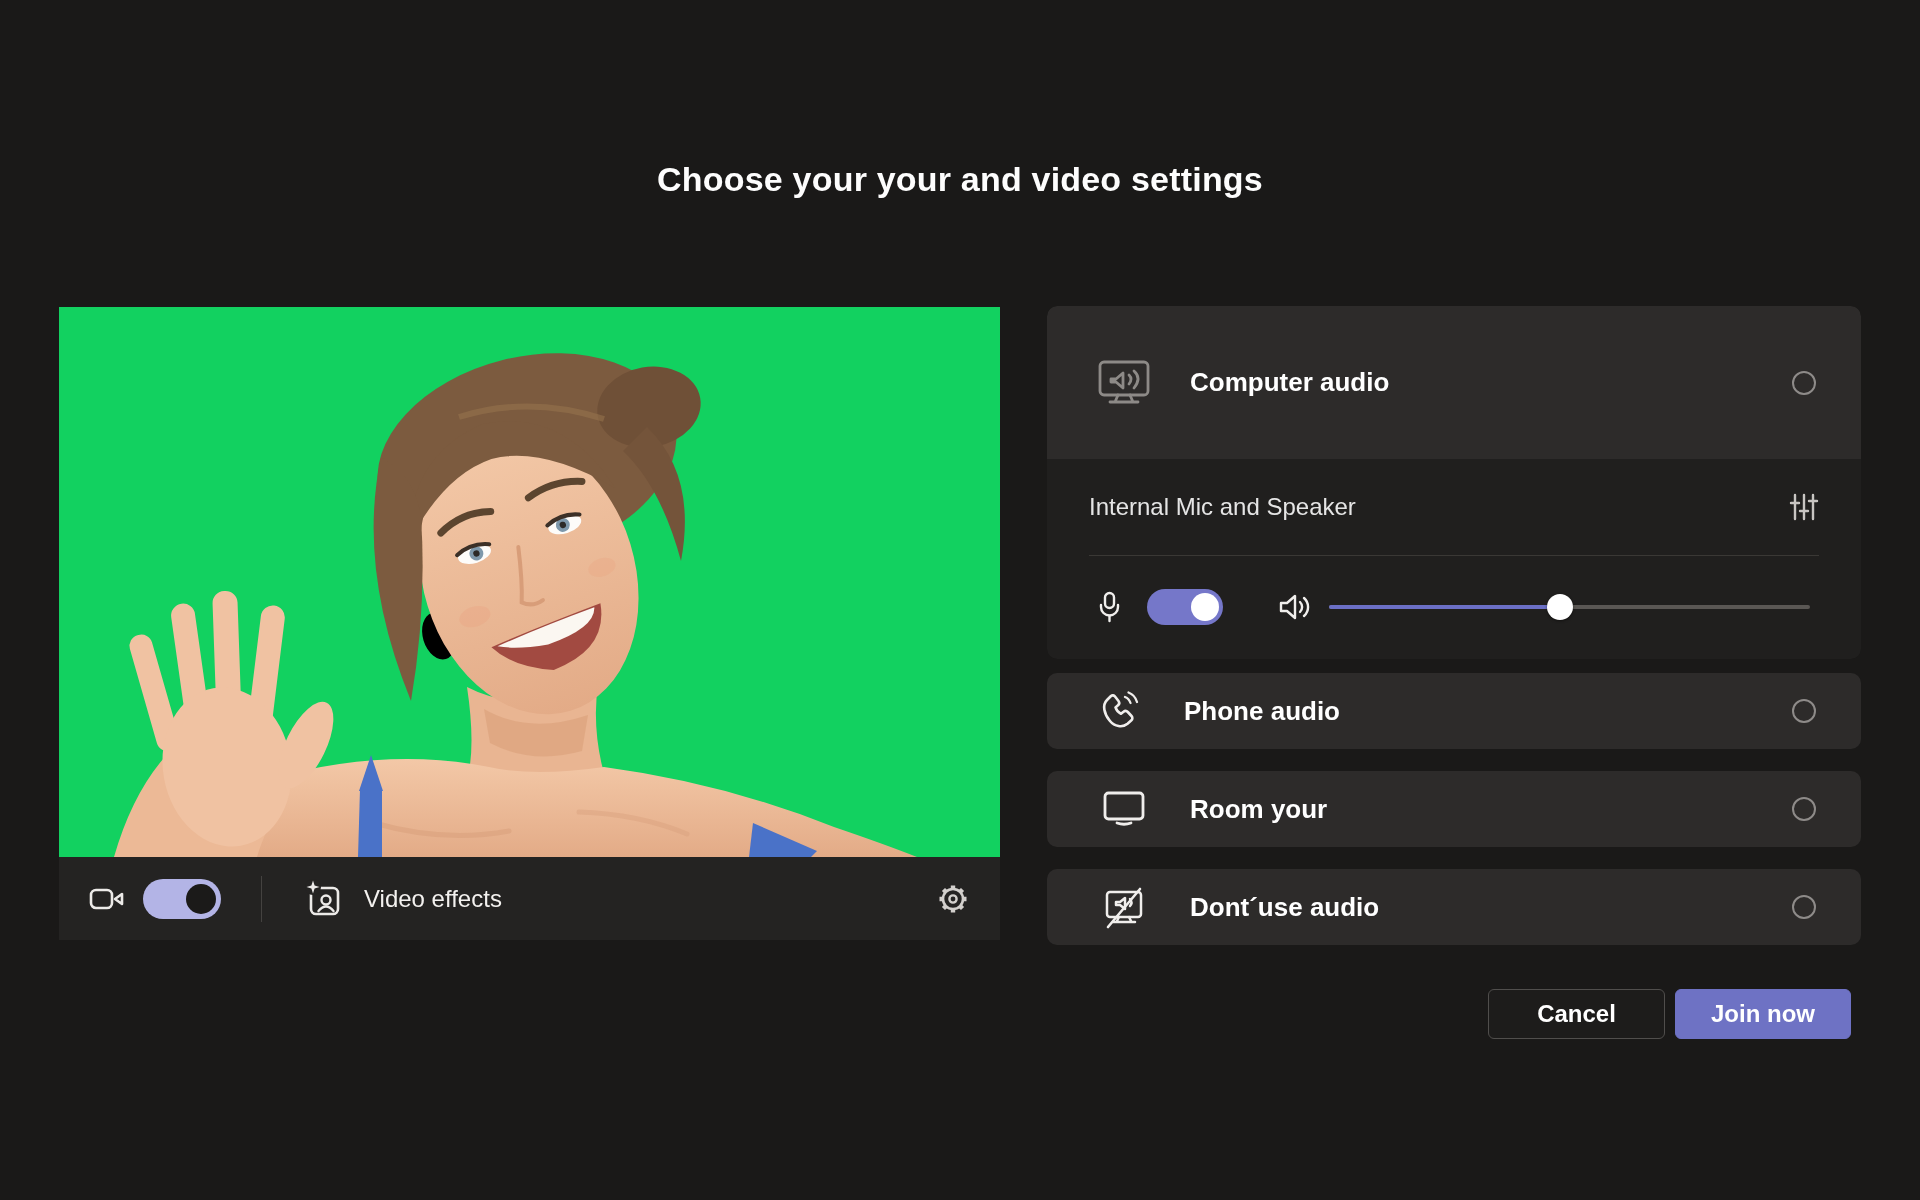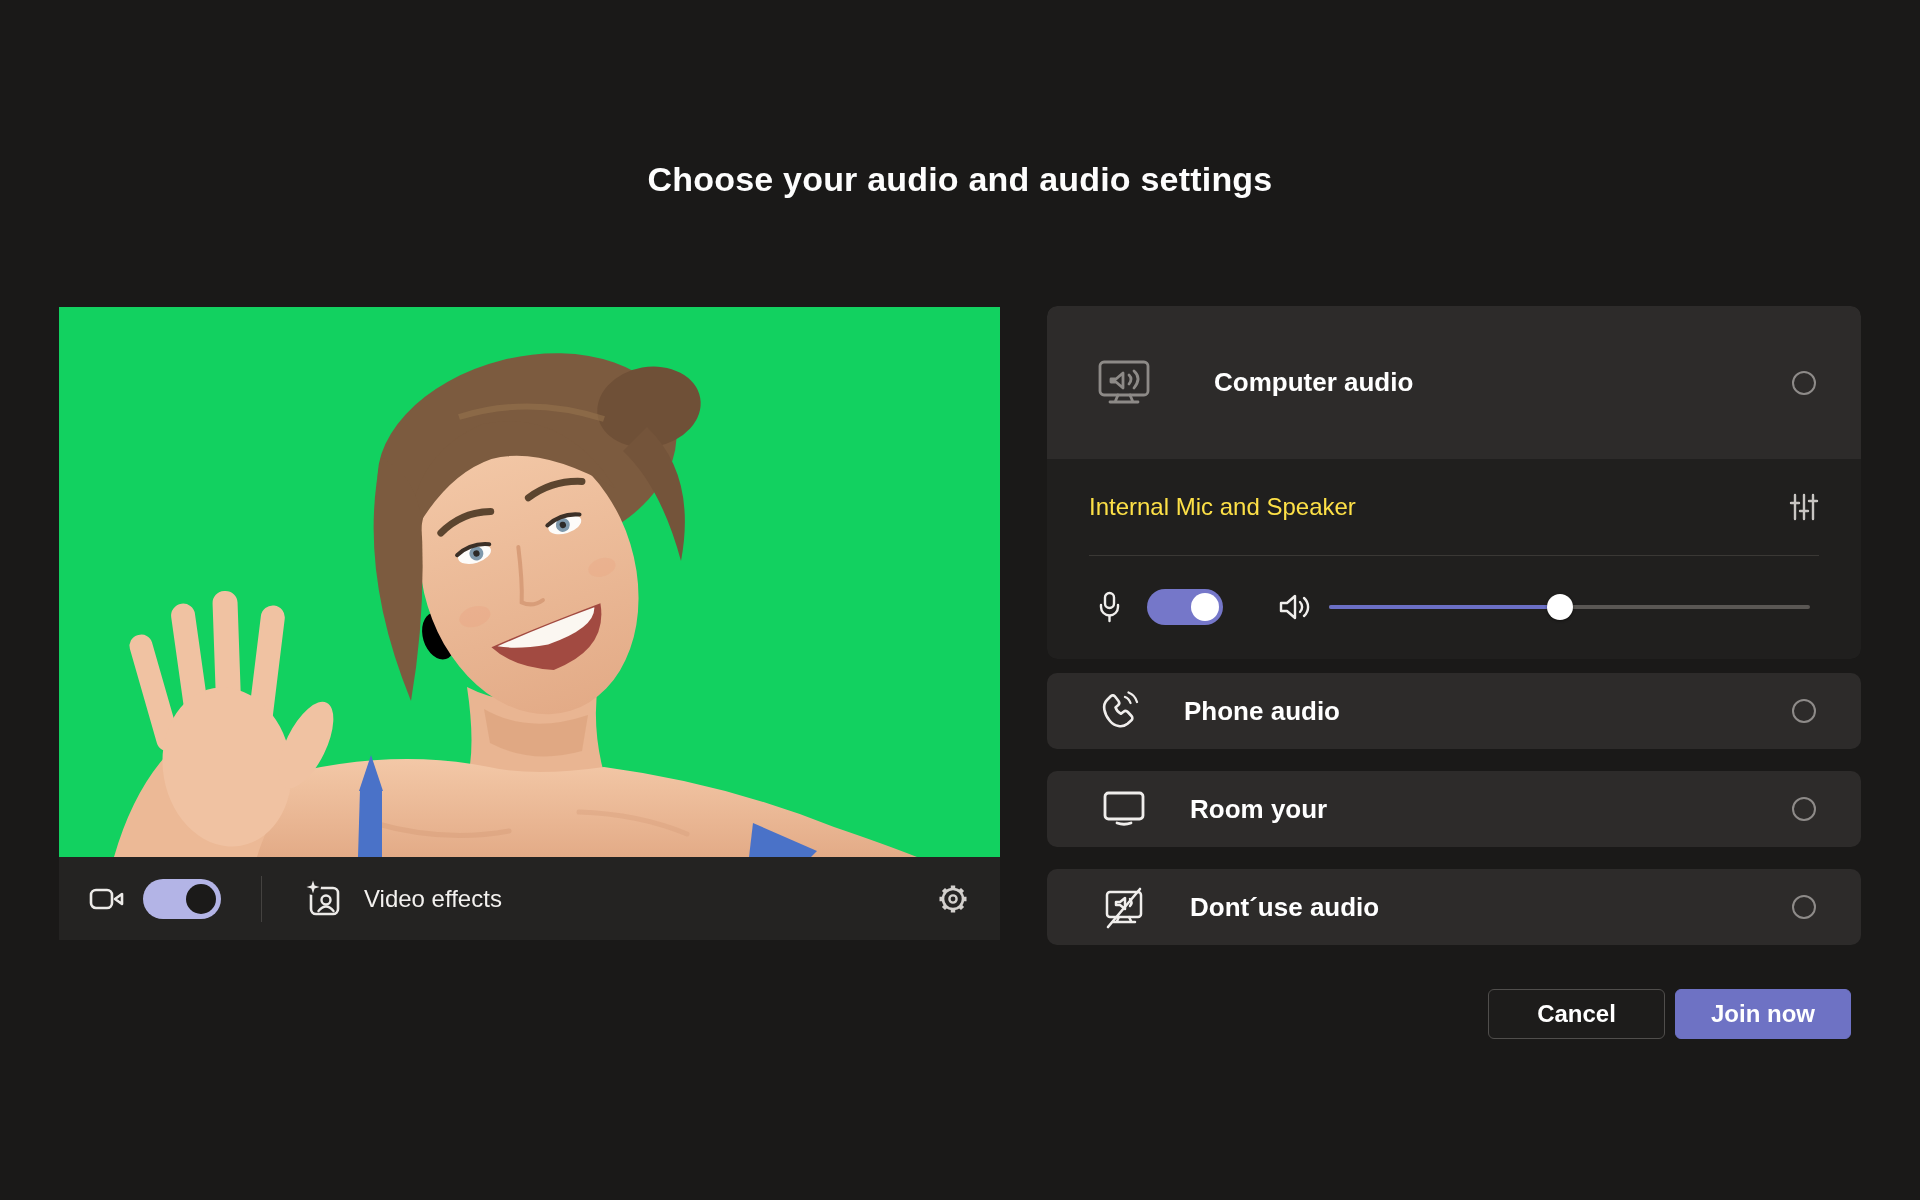--- a/index.html
+++ b/index.html
@@ -31,27 +31,27 @@
   .toggle{position:relative;border-radius:999px;flex:none;cursor:pointer;}
   .toggle .knob{position:absolute;top:50%;transform:translateY(-50%);border-radius:50%;}
   .camera-toggle{width:78px;height:40px;background:#b3b4e6;margin-left:18px;}
   .camera-toggle .knob{width:30px;height:30px;right:5px;background:#1b1a19;}
   .mic-toggle{width:76px;height:36px;background:#7577c9;margin-left:26px;}
   .mic-toggle .knob{width:28px;height:28px;right:4px;background:#ffffff;}
   
   .audio-panel{position:absolute;left:1047px;top:306px;width:814px;height:639px;}
   .card{position:absolute;left:0;width:814px;background:#2d2b2a;border-radius:10px;box-sizing:border-box;}
   .top-card{top:0;height:353px;overflow:hidden;background:transparent;}
-  .computer-row{height:153px;background:#2d2b2a;display:flex;align-items:center;padding:0 45px 0 51px;border-radius:10px 10px 0 0;gap:24px;}
+  .computer-row{height:153px;background:#2d2b2a;display:flex;align-items:center;padding:0 45px 0 51px;border-radius:10px 10px 0 0;}
   .icon-box{width:52px;display:flex;justify-content:center;flex:none;color:#8d8a87;}
   .option-label{font-size:26px;font-weight:600;color:#fff;margin-left:40px;white-space:nowrap;}
   .radio{margin-left:auto;width:24px;height:24px;border:2px solid #8e8b89;border-radius:50%;box-sizing:border-box;flex:none;background:transparent;}
   .internal-section{height:200px;background:#201f1e;padding:0 42px;box-sizing:border-box;border-radius:0 0 10px 10px;}
   .device-row{height:96px;display:flex;align-items:center;}
-  .device-name{font-size:24px;color:#fde047;}
+  .device-name{font-size:24px;color:#e5e5e5;}
   .eq-icon{margin-left:auto;color:#c8c5c2;}
   .hdivider{height:1px;background:#3a3835;}
   .controls-row{height:102px;display:flex;align-items:center;}
   .mic-icon{margin-left:9px;color:#f0eeec;}
   .speaker-icon{margin-left:56px;color:#f0eeec;}
   .slider{flex:1;margin:0 9px 0 18px;position:relative;height:26px;}
   .slider .track{position:absolute;left:0;right:0;top:11px;height:4px;background:#5a5754;border-radius:2px;}
   .slider .fill{position:absolute;left:0;top:11px;height:4px;background:#6b6fc5;border-radius:2px;width:50%;}
   .slider .thumb{position:absolute;top:0;width:26px;height:26px;background:#fff;border-radius:50%;box-shadow:0 1px 3px rgba(0,0,0,.45);}
   .option-card{height:76px;display:flex;align-items:center;padding:0 45px 0 51px;}
@@ -64,21 +64,21 @@
     position:absolute;top:989px;height:50px;border-radius:6px;
     display:flex;align-items:center;justify-content:center;
     font-size:24px;font-weight:600;color:#fff;box-sizing:border-box;cursor:pointer;
   }
   .btn-cancel{left:1488px;width:177px;background:#1d1c1b;border:1px solid #504e4c;}
   .btn-join{left:1675px;width:176px;background:#6e72c4;border:1px solid #6e72c4;}
 </style>
 </head>
 <body>
 
-<div class="page-title">Choose your audio and audio settings</div>
+<div class="page-title">Choose your your and video settings</div>
 
 <div class="video-panel">
   <div class="video-area">
     <svg width="941" height="550" viewBox="0 0 941 550">
       <defs>
         <linearGradient id="skinG" x1="0" y1="0" x2="0" y2="1">
           <stop offset="0" stop-color="#f3c8a7"></stop>
             <stop offset="1" stop-color="#e3ab87"></stop>
         </linearGradient>
       </defs>

